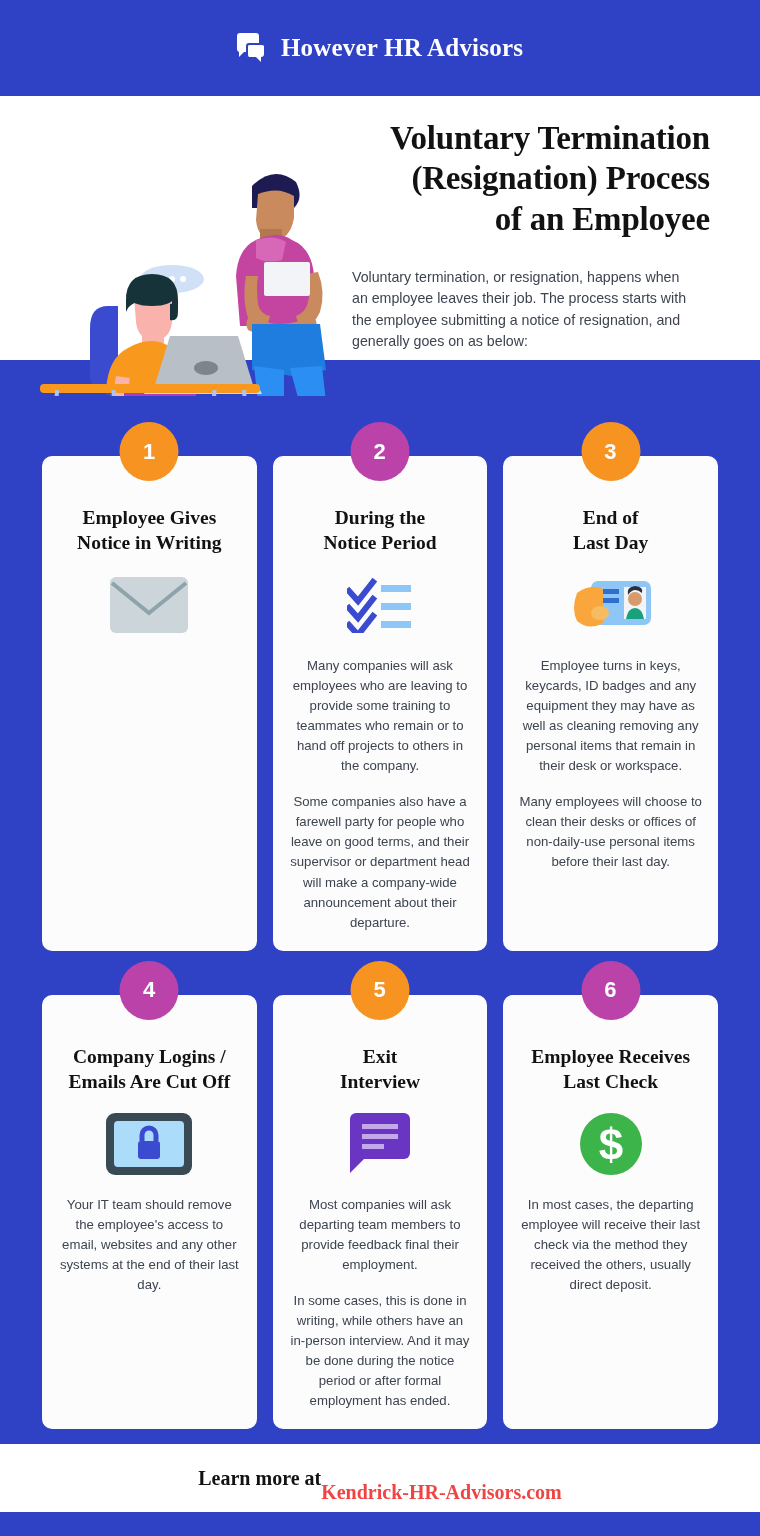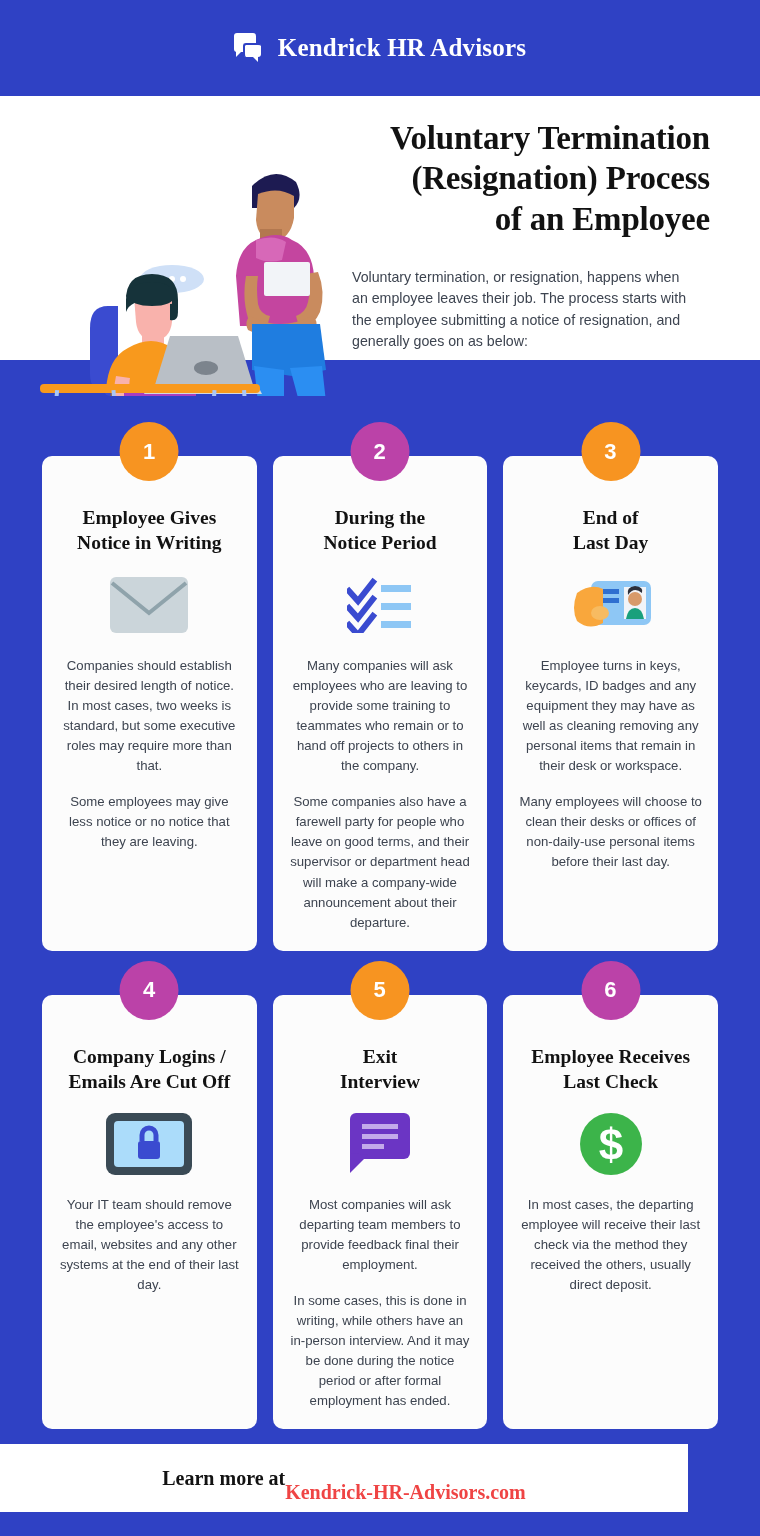--- a/index.html
+++ b/index.html
@@ -129,21 +129,21 @@
     font-size: 13.2px;
     line-height: 1.52;
     color: #3d4450;
   }
   .card-body p + p { margin-top: 16px; }
 
   
   .footer {
     position: absolute;
     left: 0; bottom: 0;
-    width: 688px;
+    width: 760px;
     height: 92px;
     background: #2f41c4;
   }
   .footer-band {
     height: 68px;
     background: #ffffff;
     display: flex;
     align-items: center;
     justify-content: center;
   }
@@ -165,21 +165,21 @@
 </head>
 <body>
 
 <div class="page">
 
   <div class="header">
     <span class="brand-icon">
       <span class="b1"></span>
       <span class="b2"></span>
     </span>
-    <span class="brand-name">Kendrick HR Advisors</span>
+    <span class="brand-name">However HR Advisors</span>
   </div>
 
   <div class="hero">
     <div class="hero-inner">
       <div class="hero-art"></div>
       <div class="hero-text">
         <div class="hero-title">
           <div>Voluntary Termination</div>
           <div>(Resignation) Process</div>
           <div>of an Employee</div>
@@ -250,24 +250,20 @@
       <div class="card-title">
         <div>Employee Gives</div>
         <div>Notice in Writing</div>
       </div>
       <div class="card-icon">
         <svg width="78" height="56" viewBox="0 0 78 56">
           <rect x="0" y="0" width="78" height="56" rx="6" fill="#cbd5da"></rect>
           <path d="M2 6 L39 36 L76 6" fill="none" stroke="#8fa3ab" stroke-width="4"></path>
         </svg>
       </div>
-      <div class="card-body">
-        <p>Companies should establish their desired length of notice. In most cases, two weeks is standard, but some executive roles may require more than that.</p>
-        <p>Some employees may give less notice or no notice that they are leaving.</p>
-      </div>
     </div>
 
     <div class="card card-2">
       <div class="badge magenta">2</div>
       <div class="card-title">
         <div>During the</div>
         <div>Notice Period</div>
       </div>
       <div class="card-icon">
         <svg width="66" height="56" viewBox="0 0 66 56">

